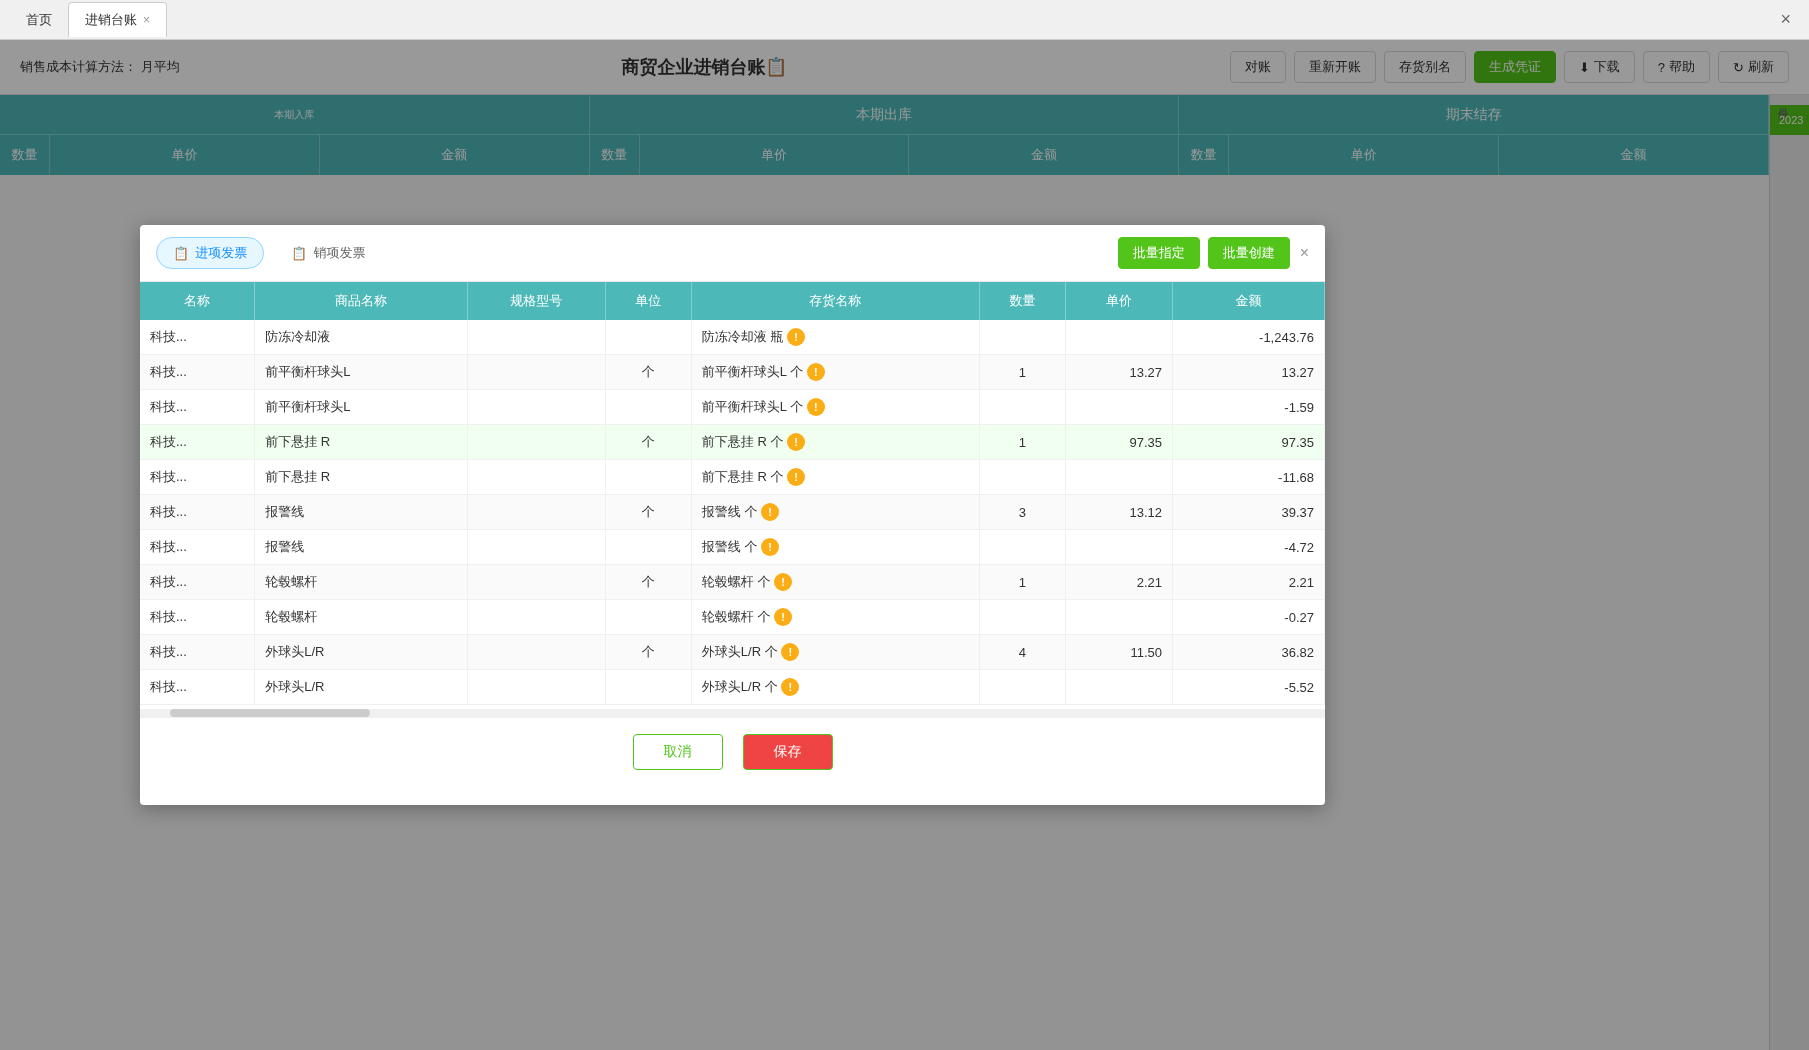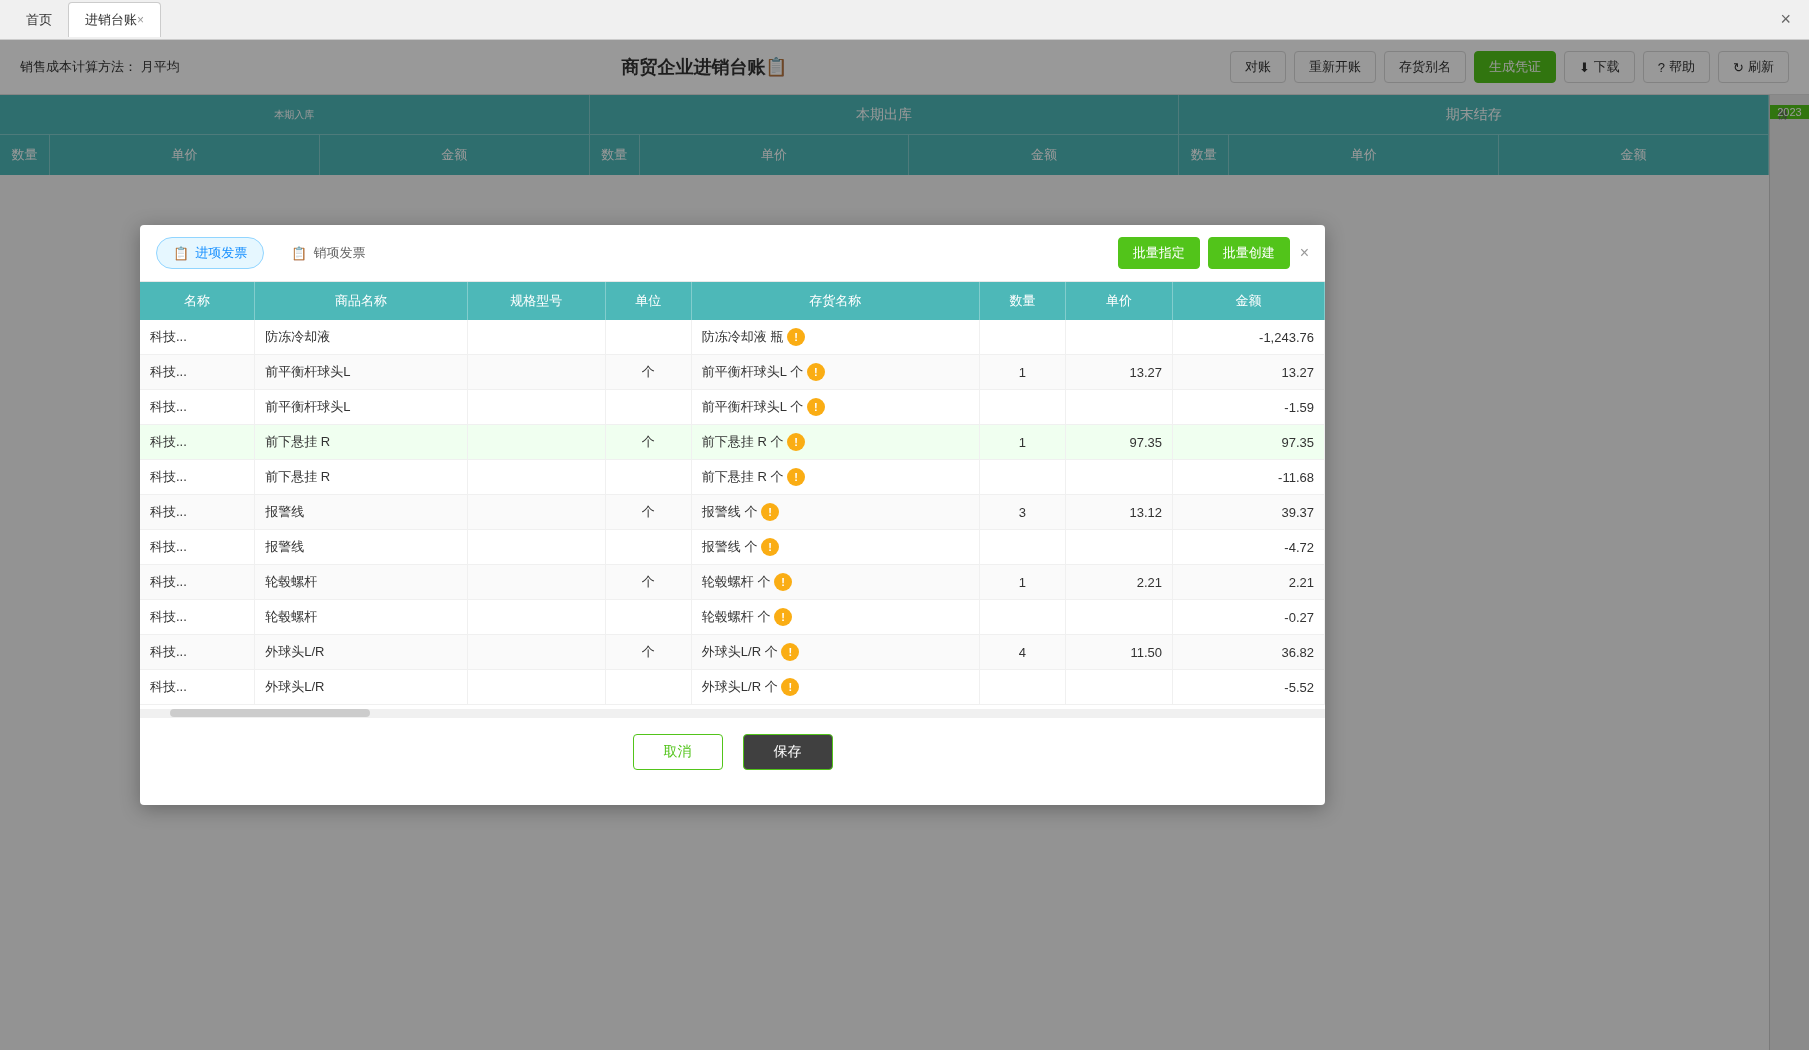--- a/index.html
+++ b/index.html
@@ -5,21 +5,21 @@
     * { box-sizing: border-box; margin: 0; padding: 0; }
     body { font-family: 'Microsoft YaHei', Arial, sans-serif; font-size: 13px; background: #d0d0d0; overflow: hidden; width: 1809px; height: 1050px; }
 
     
     .tab-bar {
       display: flex; align-items: center; background: #f0f0f0; border-bottom: 1px solid #ccc; height: 40px; padding: 0 10px;
     }
     .tab-home { padding: 8px 16px; color: #333; cursor: pointer; }
     .tab-active {
       background: white; border: 1px solid #ccc; border-bottom: none; border-radius: 4px 4px 0 0;
-      padding: 8px 16px; color: #333; display: flex; align-items: center; gap: 0;
+      padding: 8px 16px; color: #333; display: flex; align-items: center; gap: 6px;
     }
     .tab-close { color: #999; cursor: pointer; font-size: 12px; }
     .tab-bar-close { margin-left: auto; font-size: 18px; color: #666; cursor: pointer; padding: 4px 8px; }
 
     
     .main-content {
       background: #f5f5f5; position: relative; width: 1809px; height: 1010px; overflow: hidden;
     }
 
     
@@ -77,21 +77,21 @@
     .modal-table td.center { text-align: center; }
     .warning-icon { display: inline-block; width: 18px; height: 18px; background: #faad14; border-radius: 50%; color: white; font-size: 11px; text-align: center; line-height: 18px; font-weight: bold; }
 
     
     .modal-scroll { height: 8px; background: #f0f0f0; position: relative; margin-top: 4px; }
     .modal-scroll-thumb { position: absolute; left: 30px; width: 200px; height: 8px; background: #ccc; border-radius: 4px; }
 
     
     .modal-footer { display: flex; justify-content: center; gap: 20px; padding: 16px; border-top: 1px solid #f0f0f0; }
     .btn-cancel { padding: 8px 30px; border: 1px solid #52c41a; color: #52c41a; background: white; border-radius: 4px; cursor: pointer; font-size: 14px; }
-    .btn-save { padding: 8px 30px; background: #404040; color: white; border: 1px solid #52c41a; border-radius: 4px; cursor: pointer; font-size: 14px; }
+    .btn-save { padding: 8px 30px; background: #ef4444; color: white; border: 1px solid #52c41a; border-radius: 4px; cursor: pointer; font-size: 14px; }
   </style>
 </head>
 <body>
 
 <div class="tab-bar">
   <div class="tab-home">首页</div>
   <div class="tab-active">
     <span>进销台账</span>
     <span class="tab-close">×</span>
   </div>
@@ -304,16 +304,16 @@
     </div>
 
     <div class="modal-footer">
       <button class="btn-cancel">取消</button>
       <button class="btn-save">保存</button>
     </div>
   </div>
 
   <div class="right-panel">
     <div style="text-align:center;padding:5px;font-size:11px;color:#666;writing-mode:vertical-rl;">月份</div>
-    <div style="background:#52c41a;color:white;text-align:center;padding:1px;font-size:11px;">2023</div>
+    <div style="background:#52c41a;color:white;text-align:center;padding:9px;font-size:11px;">2023</div>
   </div>
 
 </div>
 
 </body></html>

